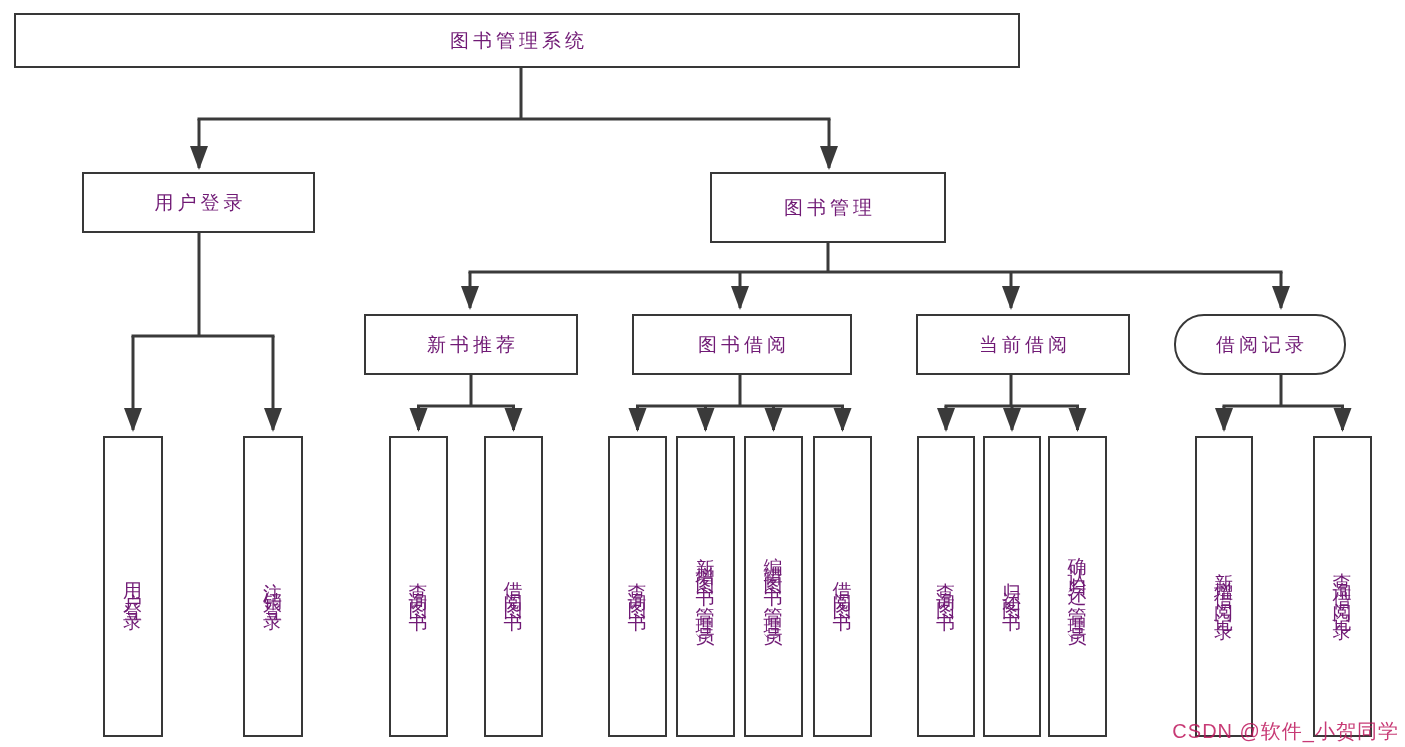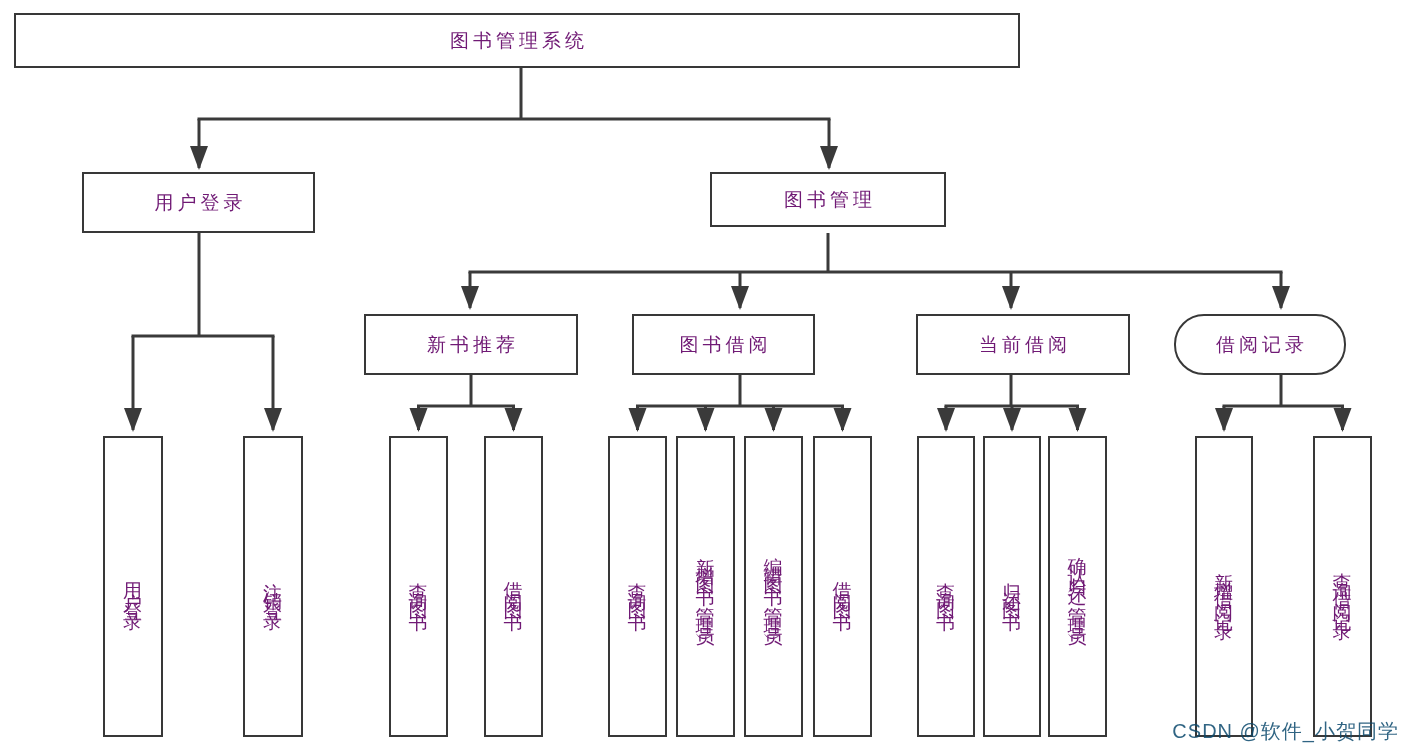--- a/index.html
+++ b/index.html
@@ -36,25 +36,25 @@
   }
   .node.h .lbl {
     letter-spacing: 4px;
     text-indent: 4px;
     white-space: nowrap;
   }
   
   .n-root { left: 14px;  top: 13px;  width: 1006px; height: 55px; }
   
   .n-l2a  { left: 82px;  top: 172px; width: 233px;  height: 61px; }
-  .n-l2b  { left: 710px; top: 172px; width: 236px;  height: 55px; }
+  .n-l2b  { left: 710px; top: 172px; width: 236px;  height: 71px; }
   
   .l3 { top: 314px; height: 61px; text-align: center; }
   .n-l3a { left: 364px;  width: 214px; }
-  .n-l3b { left: 632px;  width: 183px; }
+  .n-l3b { left: 632px;  width: 220px; }
   .n-l3c { left: 904px;  width: 214px; margin-left: 12px; }
   .n-l3d { left: 1174px; width: 172px; border-radius: 30px; }
   
   .leaf { top: 436px; height: 301px; border-width: 2.5px; }
   .leaf .lbl {
     writing-mode: vertical-rl;
     text-orientation: mixed;
     letter-spacing: 10px;
     font-size: 19px;
     line-height: 1;
@@ -71,21 +71,21 @@
   .lf8  { left: 917px;  width: 58px; }
   .lf9  { left: 983px;  width: 58px; }
   .lf10 { left: 1048px; width: 59px; }
   .lf11 { left: 1195px; width: 58px; }
   .lf12 { left: 1313px; width: 59px; }
   .watermark {
     position: absolute;
     right: 6px;
     bottom: 2px;
     font-size: 20px;
-    color: #0c4a6e;
+    color: #be185d;
     letter-spacing: 1px;
     white-space: nowrap;
     z-index: 10;
     opacity: 0.85;
   }
 </style>
 </head>
 <body>
 
 <div class="canvas">

